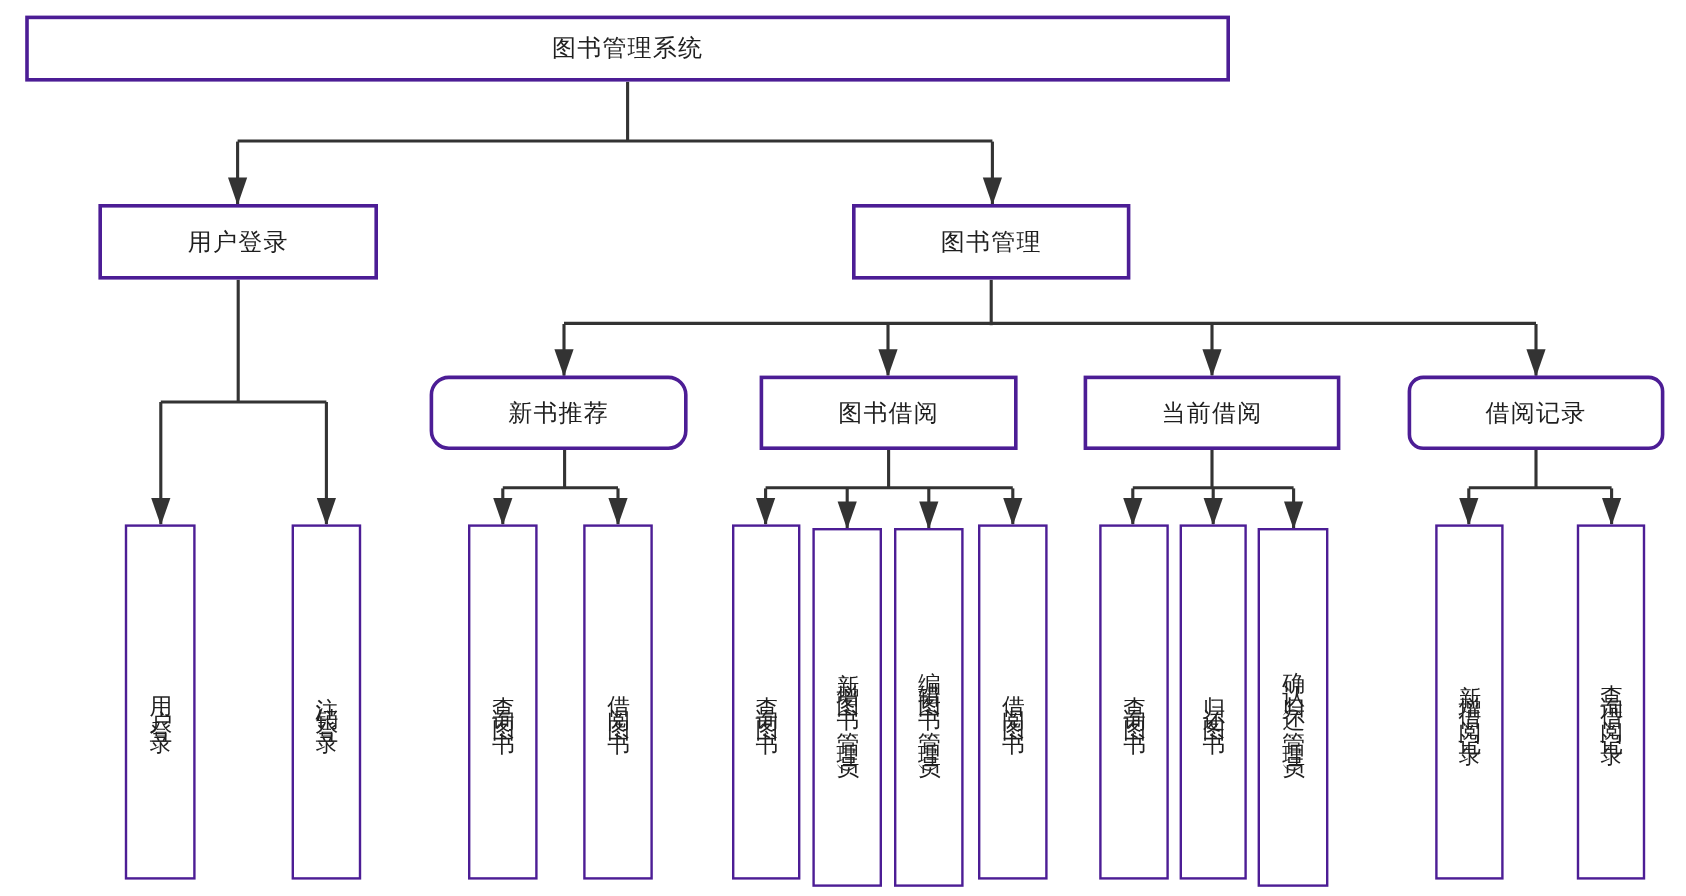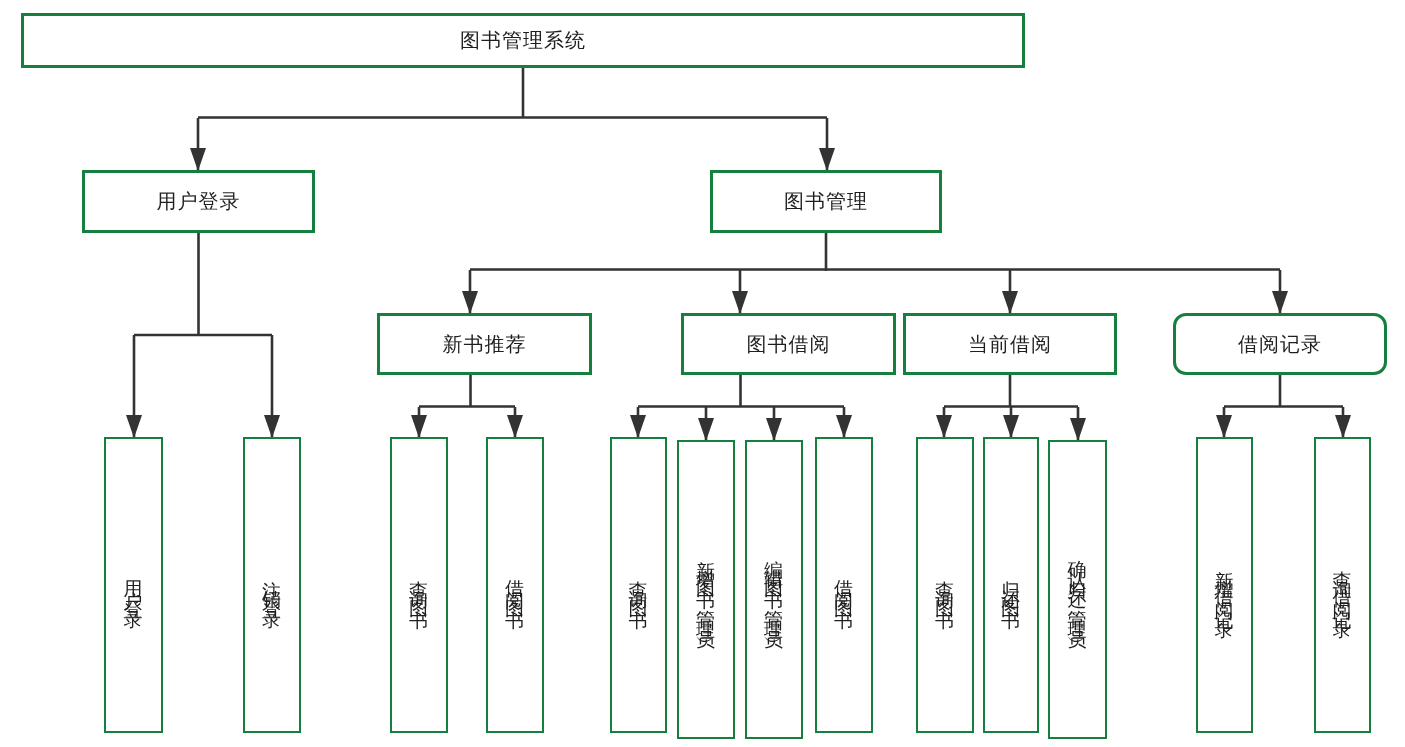--- a/index.html
+++ b/index.html
@@ -13,21 +13,21 @@
   }
   svg.connectors {
     position: absolute;
     left: 0; top: 0;
     width: 1405px; height: 747px;
   }
   .node {
     position: absolute;
     box-sizing: border-box;
     background: #ffffff;
-    border: 3px solid #15803d;
+    border: 3px solid #4c1d95;
     display: flex;
     align-items: center;
     justify-content: center;
     color: #1f1f1f;
   }
   .node.leaf { border-width: 2px; }
   .node.h .label {
     font-size: 20px;
     letter-spacing: 1px;
     white-space: nowrap;
@@ -99,24 +99,24 @@
   <div id="nodes">
       <div class="node h" style="left: 21px; top: 13px; width: 1004px; height: 55px;">
         <span class="label">图书管理系统</span>
       </div>
       <div class="node h" style="left: 82px; top: 170px; width: 233px; height: 63px;">
         <span class="label">用户登录</span>
       </div>
       <div class="node h" style="left: 710px; top: 170px; width: 232px; height: 63px;">
         <span class="label">图书管理</span>
       </div>
-      <div class="node h" style="left: 377px; top: 313px; width: 215px; height: 62px;">
+      <div class="node h" style="left: 358px; top: 313px; width: 215px; height: 62px; border-radius: 16px;">
         <span class="label">新书推荐</span>
       </div>
-      <div class="node h" style="left: 633px; top: 313px; width: 215px; height: 62px; margin-left: 48px;">
+      <div class="node h" style="left: 633px; top: 313px; width: 215px; height: 62px;">
         <span class="label">图书借阅</span>
       </div>
       <div class="node h" style="left: 903px; top: 313px; width: 214px; height: 62px;">
         <span class="label">当前借阅</span>
       </div>
       <div class="node h" style="left: 1173px; top: 313px; width: 214px; height: 62px; border-radius: 13px;">
         <span class="label">借阅记录</span>
       </div>
       <div class="node v leaf" style="left: 104px; top: 437px; width: 59px; height: 296px;">
         <span class="label">用户登录</span>

